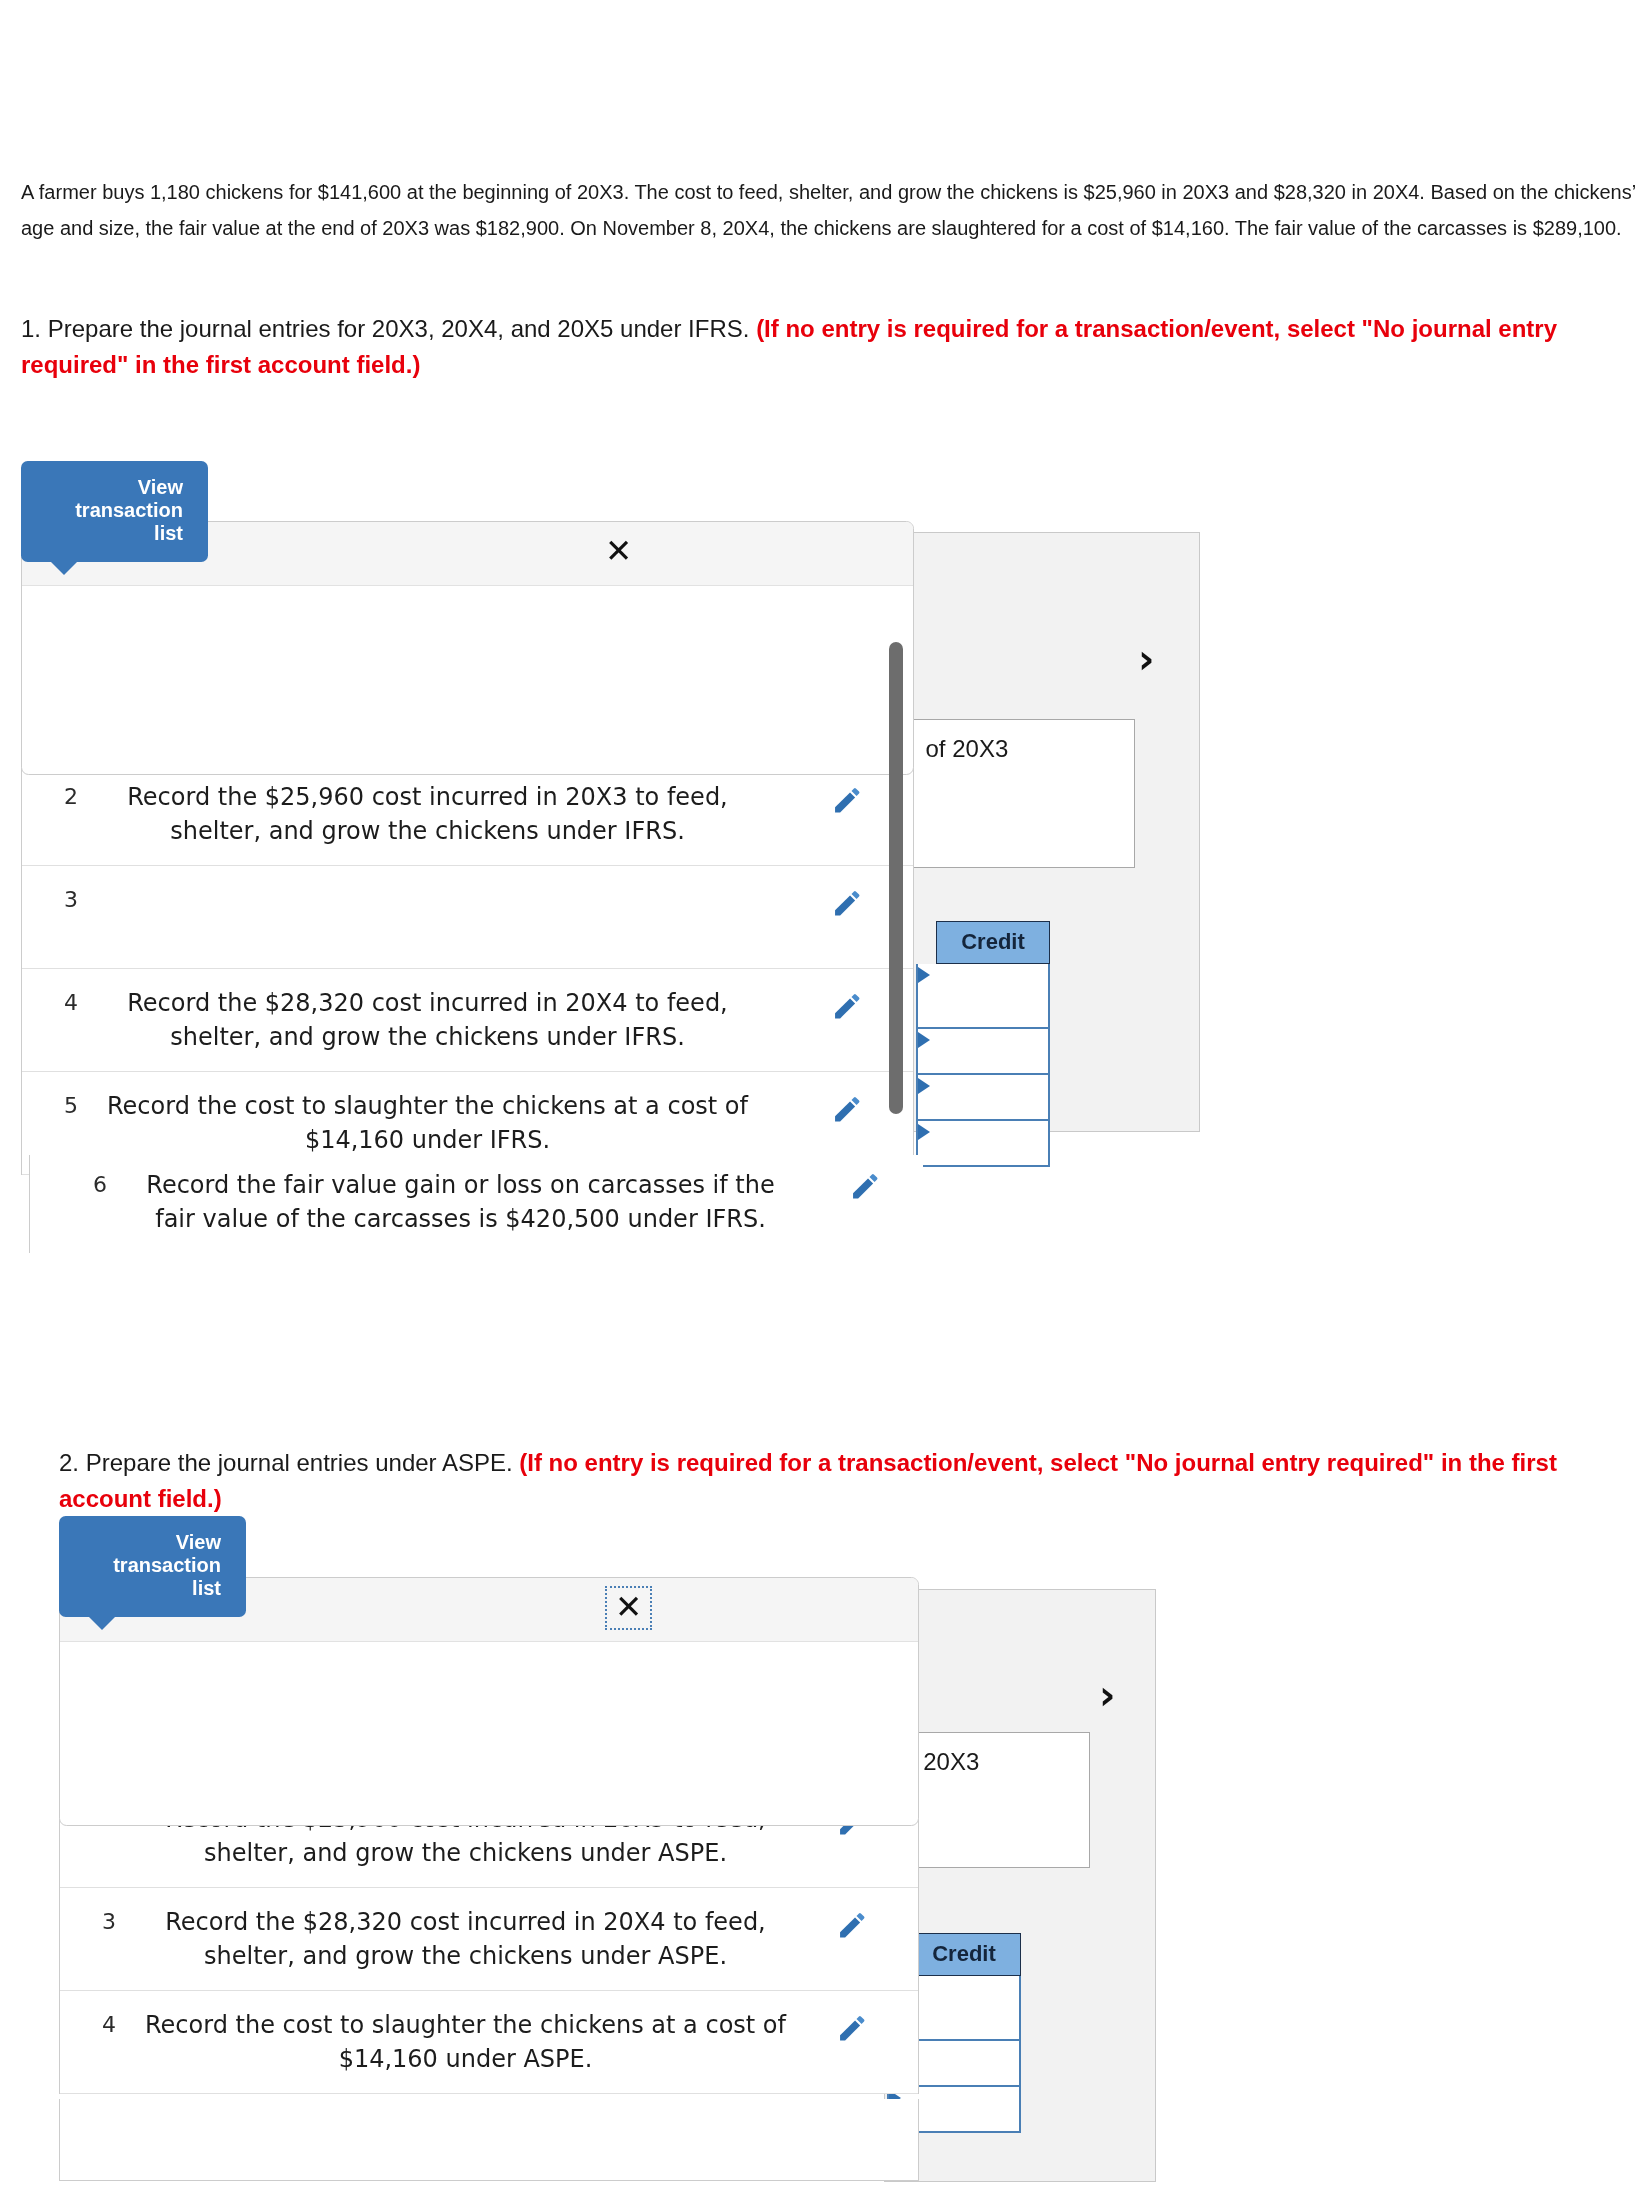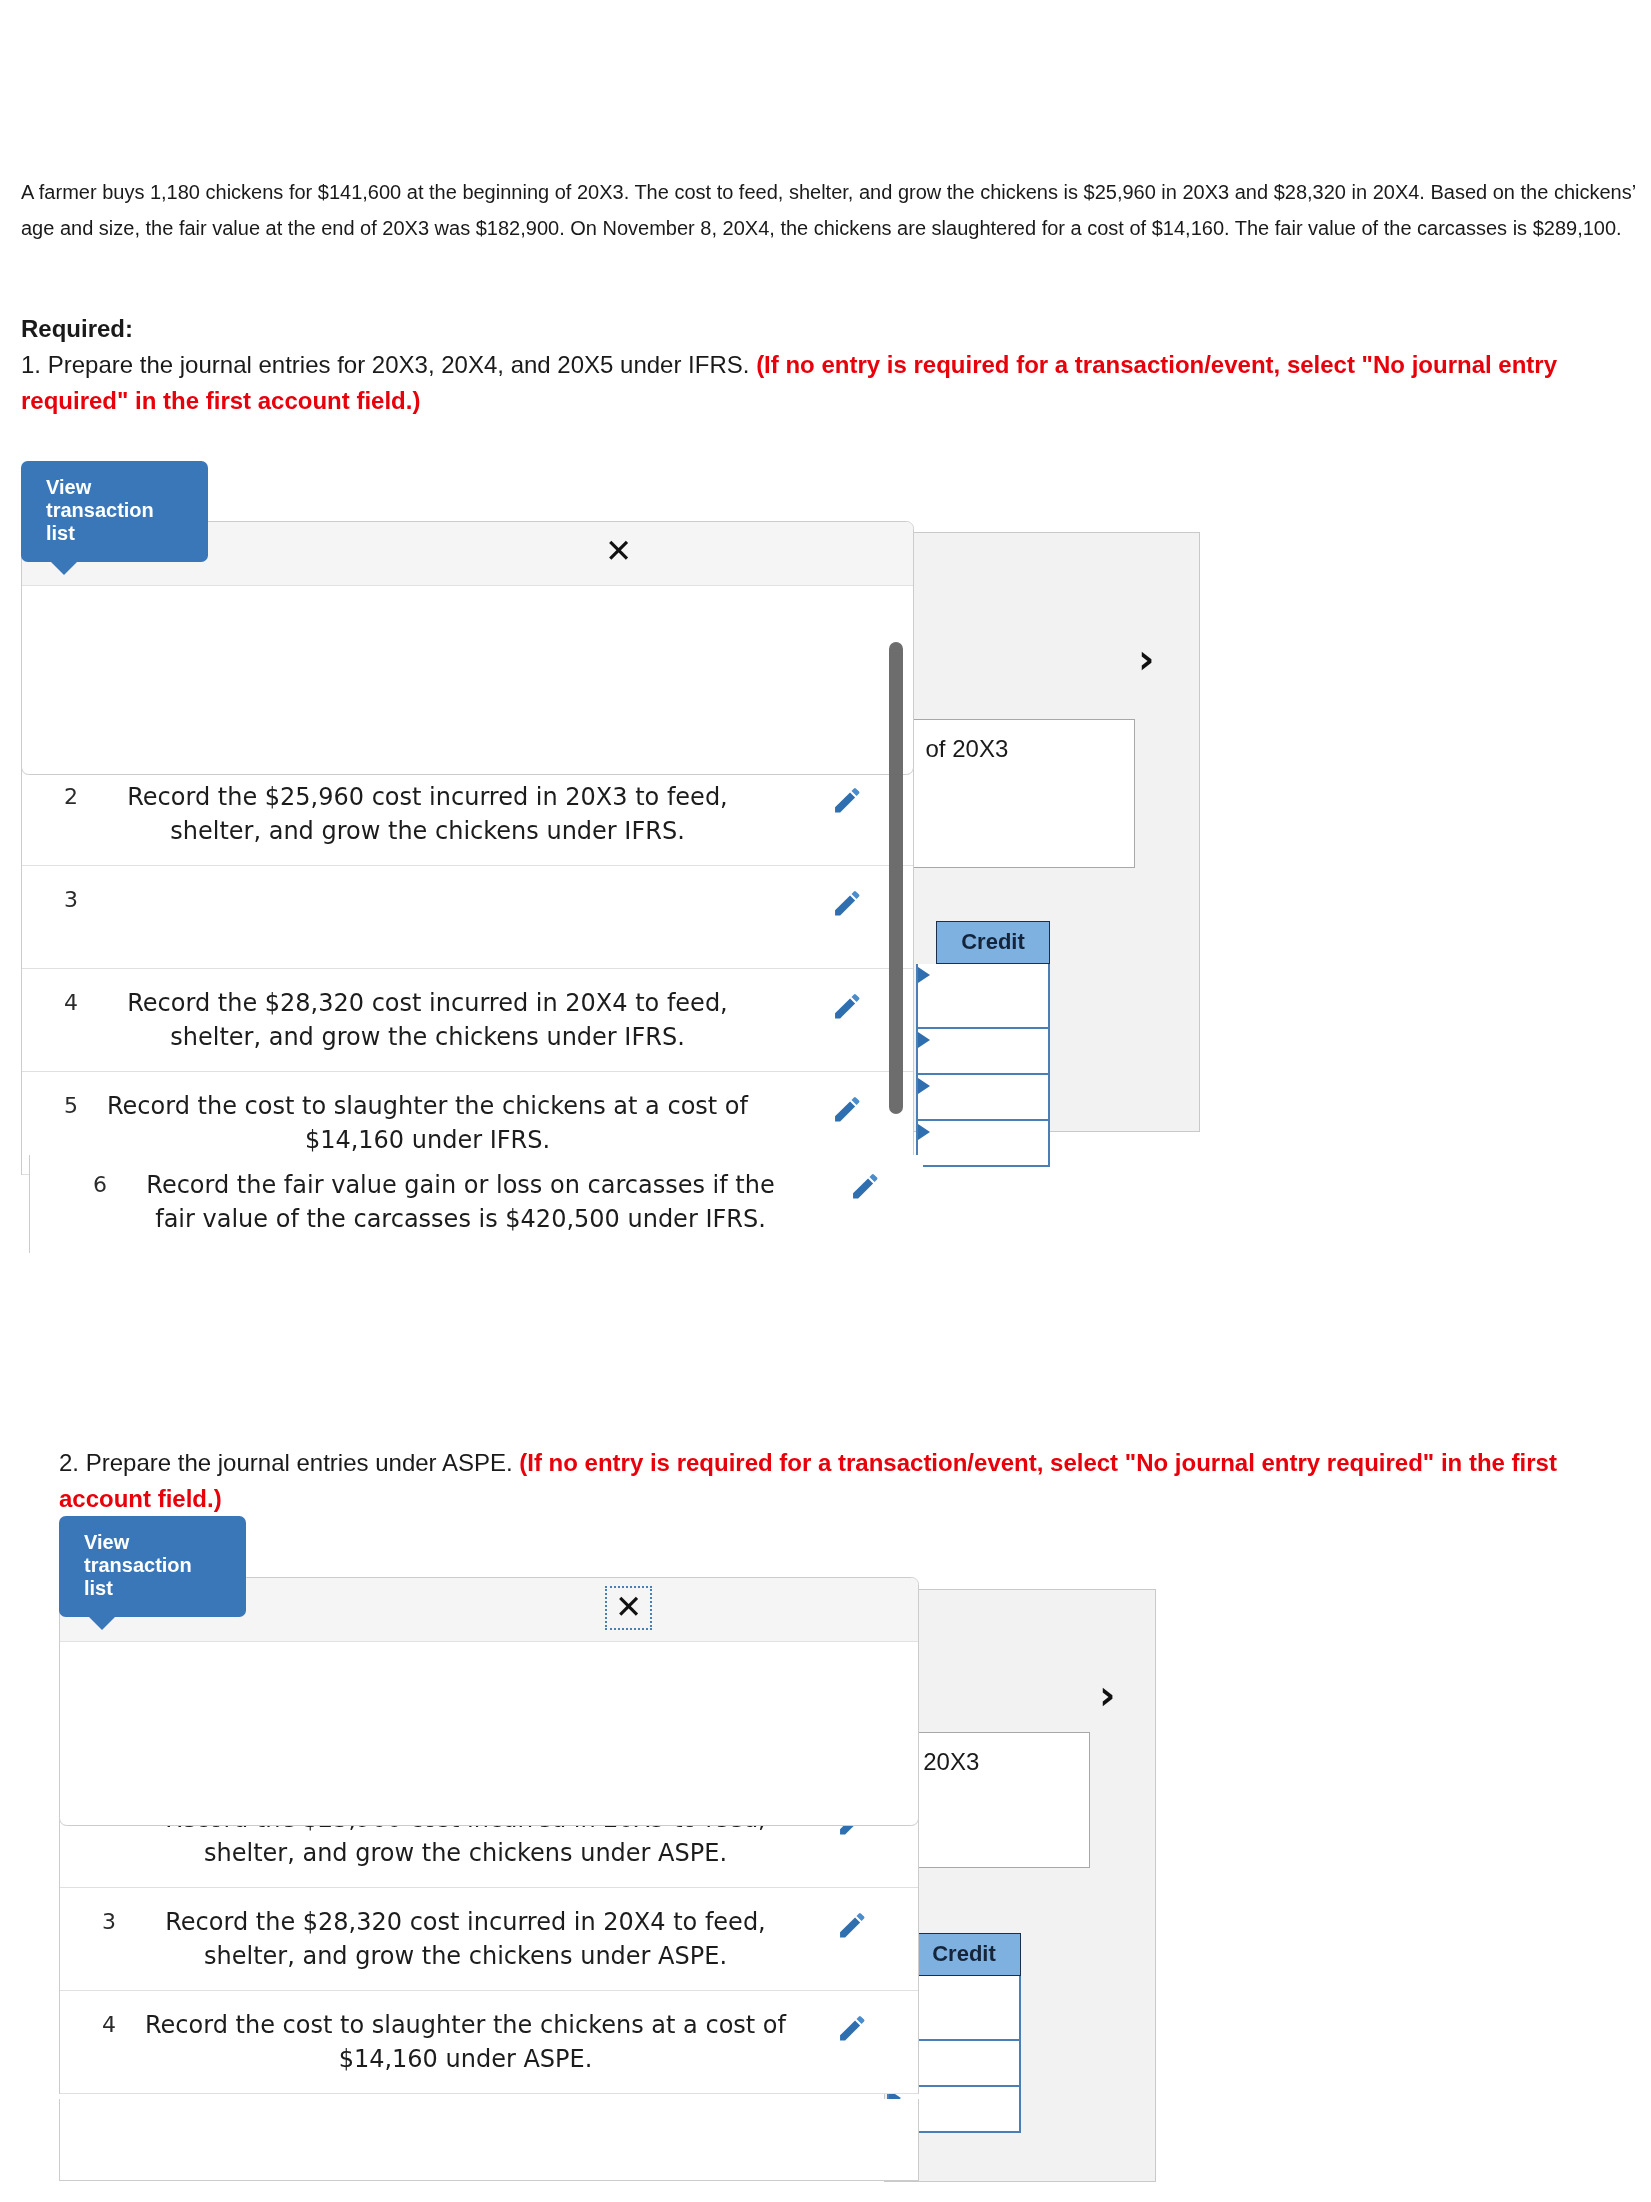--- a/index.html
+++ b/index.html
@@ -51,21 +51,21 @@
   
   .vtl-button {
     position: absolute;
     background: #3a77b8;
     color: #ffffff;
     font-size: 20px;
     font-weight: bold;
     border-radius: 6.7px;
     padding: 15.3px 25px 17px 25px;
     box-sizing: border-box;
-    text-align: left;
+    text-align: right;
     cursor: pointer;
     user-select: none;
     z-index: 6;
   }
   .vtl-button::after {
     content: "";
     position: absolute;
     left: 30px;
     bottom: -12.4px;
     width: 0; height: 0;
@@ -283,21 +283,20 @@
     z-index: 7;
   }
   #sb-1 { left: 889px; top: 642px; height: 472px; }
 </style>
 </head>
 <body>
 
 <div class="problem-text">A farmer buys 1,180 chickens for $141,600 at the beginning of 20X3. The cost to feed, shelter, and grow the chickens is $25,960 in 20X3 and $28,320 in 20X4. Based on the chickens’ age and size, the fair value at the end of 20X3 was $182,900. On November 8, 20X4, the chickens are slaughtered for a cost of $14,160. The fair value of the carcasses is $289,100.</div>
 
 <div class="required-block">
-  <div class="req-label">Required:</div>
   <div>
     <span>1. Prepare the journal entries for 20X3, 20X4, and 20X5 under IFRS. </span><span class="red-bold">(If no entry is required for a transaction/event, select "No journal entry required" in the first account field.)</span>
   </div>
 </div>
 
 <div class="vtl-button" id="vtl-1">View transaction list</div>
 
 <div class="journal-bg" id="journal-bg-1"></div>
 <div class="chevron-right" id="chev-1">›</div>
 <div class="of-box" id="of-box-1">of 20X3</div>

